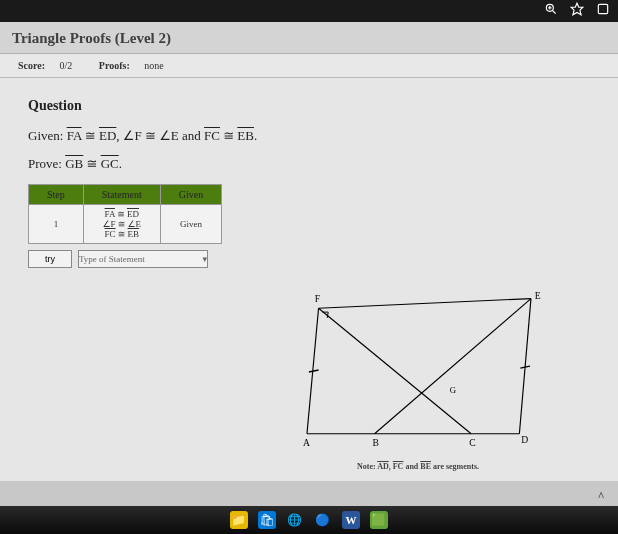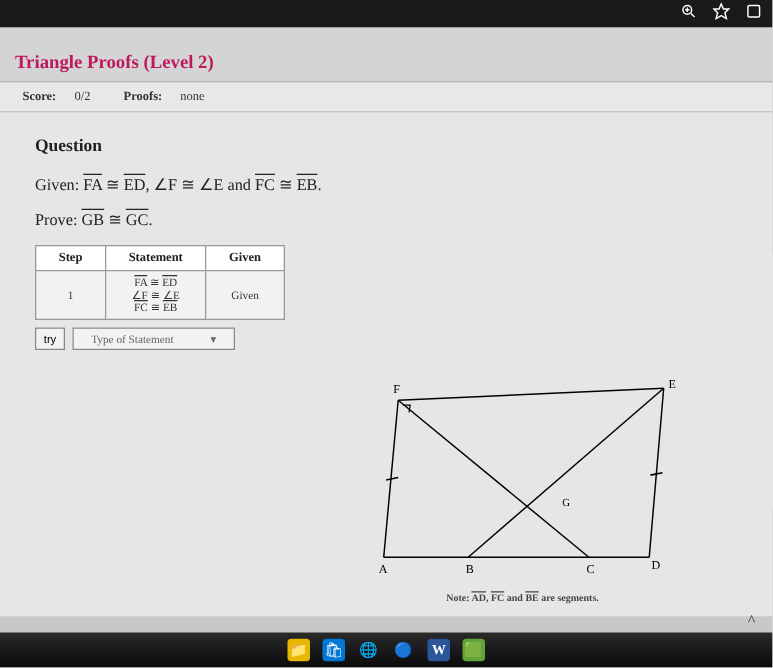--- a/index.html
+++ b/index.html
@@ -17,24 +17,24 @@
     display: flex;
     justify-content: flex-end;
     align-items: center;
     padding: 0 8px;
     gap: 12px;
     color: #fff;
   }
   .topbar svg { width: 14px; height: 14px; }
   .page-title {
     background: #d4d4d4;
-    padding: 20px 12px 6px;
+    padding: 8px 12px 6px;
     font-size: 15px;
     font-weight: bold;
-    color: #be185d;
+    color: #404040;
     border-bottom: 1px solid #b0b0b0;
   }
   .score-row {
     background: #e8e8e8;
     padding: 6px 18px;
     font-size: 10px;
     color: #333;
     border-bottom: 1px solid #bbb;
   }
   .score-row span { margin-right: 12px; }
@@ -60,37 +60,37 @@
     margin-top: 8px;
   }
   table.proof th, table.proof td {
     border: 1px solid #999;
     padding: 4px 18px;
     font-size: 10px;
     text-align: center;
     background: #f2f2f2;
   }
   table.proof th {
-    font-weight: bold;
-    color: #222;
-    background: #ffffff;
+    font-weight: normal;
+    color: #222;
+    background: #4d7c0f;
     text-align: center;
   }
   table.proof td { color: #333; font-size: 9px; }
   .try-row { display: flex; align-items: center; gap: 6px; margin-top: 6px; }
   .try-btn {
     font-size: 9px;
-    padding: 3px 6px;
+    padding: 3px 16px;
     background: #f2f2f2;
     border: 1px solid #888;
     cursor: pointer;
   }
   .type-select {
     font-size: 9px;
-    padding: 3px 14px;
+    padding: 3px 0;
     width: 130px;
     background: #f2f2f2;
     border: 1px solid #888;
     color: #666;
     display: flex;
     justify-content: space-between;
     align-items: center;
   }
   .figure-wrap {
     position: relative;

